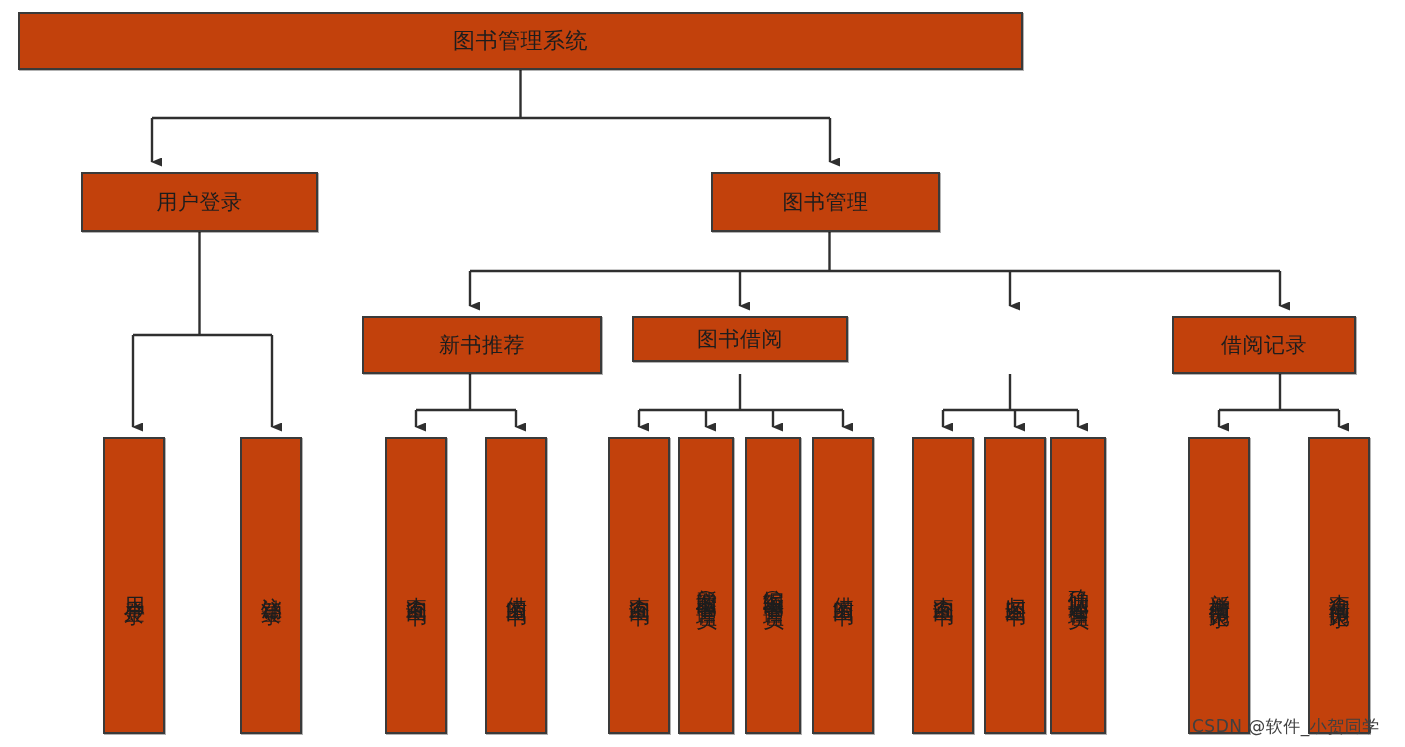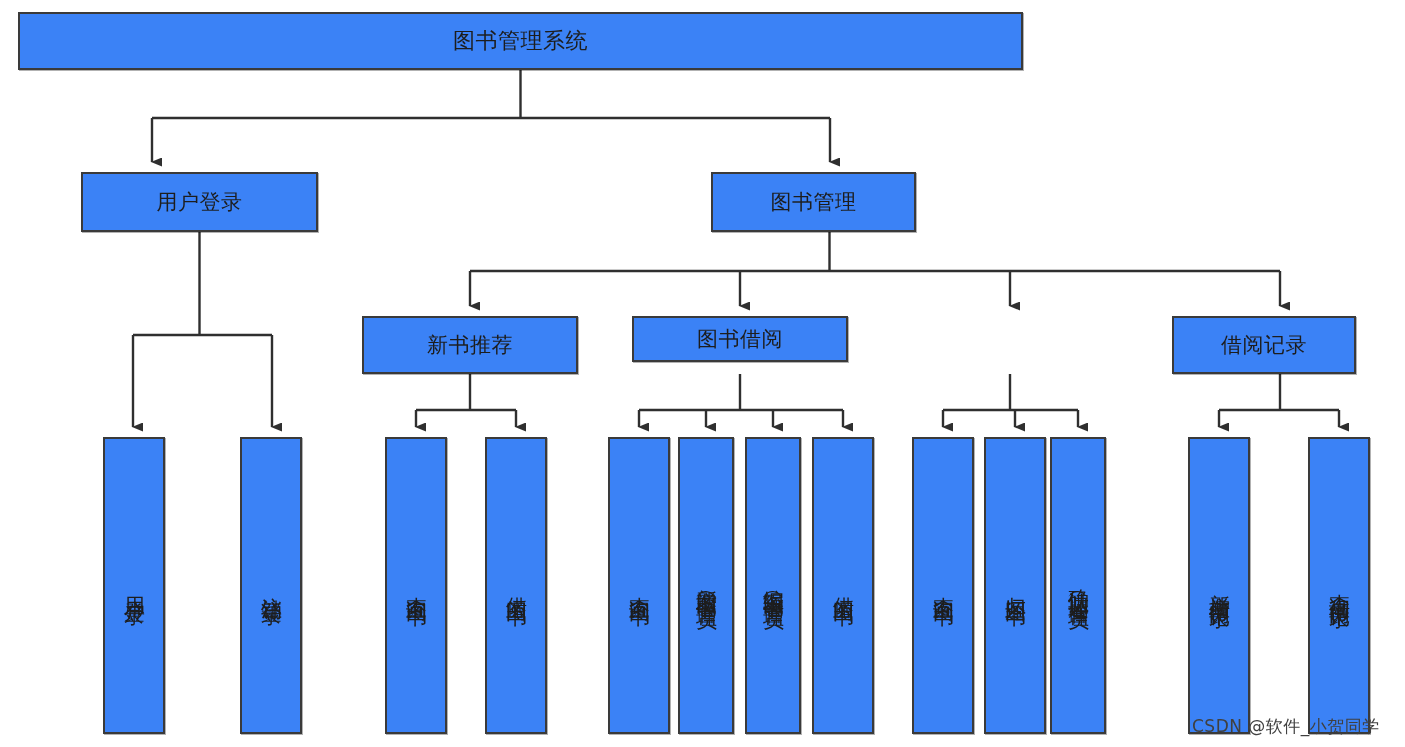--- a/index.html
+++ b/index.html
@@ -22,21 +22,21 @@
     position: absolute;
     left: 0;
     top: 0;
     width: 1405px;
     height: 747px;
     pointer-events: none;
   }
   .node {
     position: absolute;
     box-sizing: border-box;
-    background: #3b82f6;
+    background: #c2410c;
     border: 2px solid #3a3a3a;
     box-shadow: 1px 1px 0 rgba(0,0,0,0.30);
     display: flex;
     align-items: center;
     justify-content: center;
     color: #1d1d1d;
   }
   .node-h {
     font-size: 21px;
     letter-spacing: 0.5px;
@@ -137,25 +137,25 @@
     </g>
   </svg>
 
   <div class="node node-h node-root" id="node-root" style="left: 18px; top: 12px; width: 1005px; height: 58px;">
     <span>图书管理系统</span>
   </div>
 
   <div class="node node-h" id="node-l2-0" style="left: 81px; top: 172px; width: 237px; height: 60px;">
     <span>用户登录</span>
   </div>
-  <div class="node node-h" id="node-l2-1" style="left: 711px; top: 172px; width: 205px; height: 60px;">
+  <div class="node node-h" id="node-l2-1" style="left: 711px; top: 172px; width: 229px; height: 60px;">
     <span>图书管理</span>
   </div>
 
-  <div class="node node-h" id="node-l3-0" style="left: 362px; top: 316px; width: 216px; height: 58px;">
+  <div class="node node-h" id="node-l3-0" style="left: 362px; top: 316px; width: 240px; height: 58px;">
     <span>新书推荐</span>
   </div>
   <div class="node node-h" id="node-l3-1" style="left: 632px; top: 316px; width: 216px; height: 46px;">
     <span>图书借阅</span>
   </div>
   <div class="node node-h" id="node-l3-3" style="left: 1172px; top: 316px; width: 184px; height: 58px;">
     <span>借阅记录</span>
   </div>
 
   <div class="node" id="node-leaf-0" style="left: 103px; top: 437px; width: 62px; height: 297px;">

